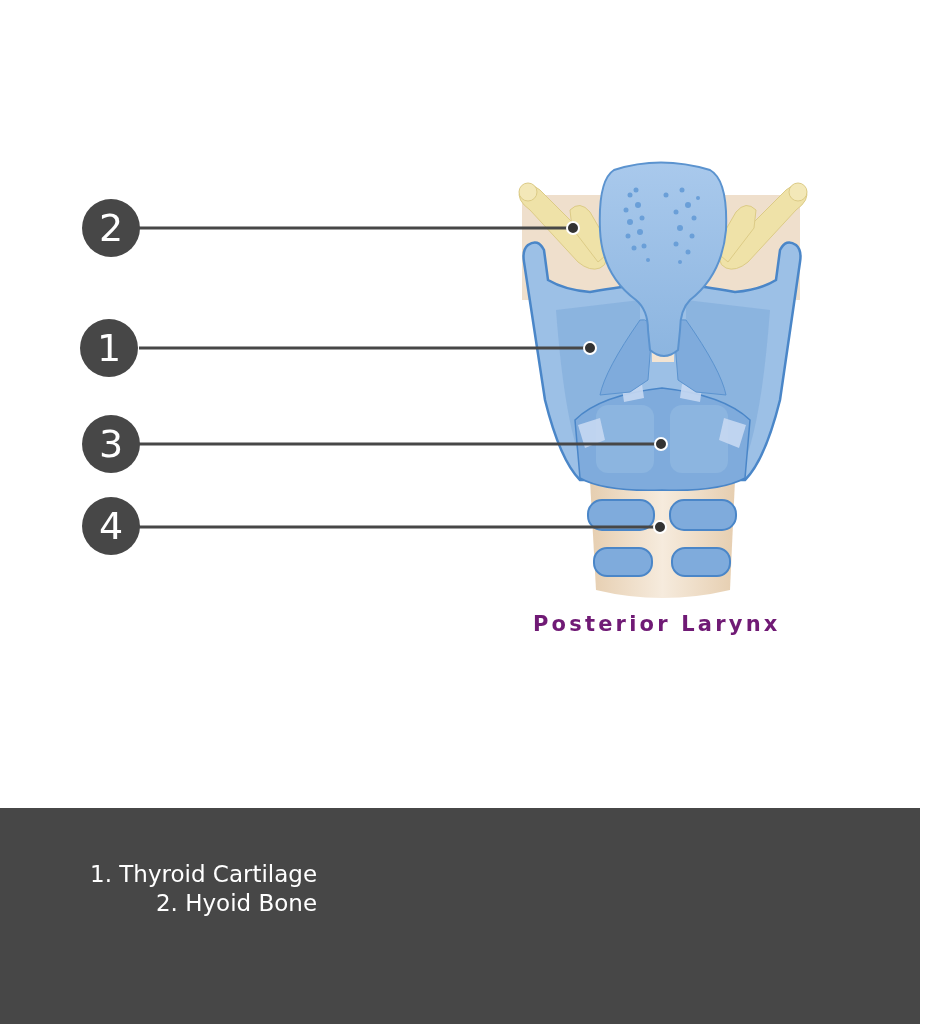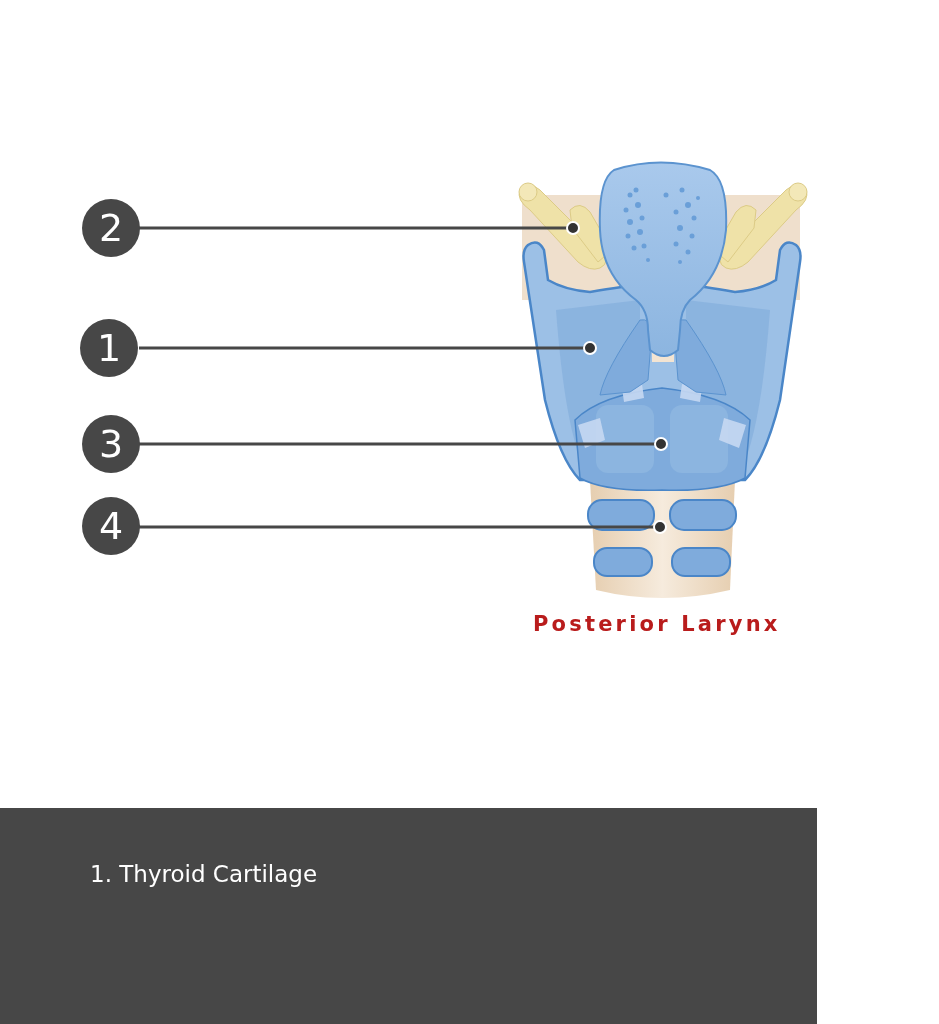--- a/index.html
+++ b/index.html
@@ -3,22 +3,22 @@
 <meta charset="utf-8">
 <style>
   html, body { margin: 0; padding: 0; }
   body { width: 939px; height: 1024px; position: relative; background: #ffffff; overflow: hidden;
          font-family: "Liberation Sans", "DejaVu Sans", sans-serif; }
   .stage { position: absolute; left: 0; top: 0; width: 939px; height: 808px; background: #ffffff; }
   .marker { position: absolute; width: 58px; height: 58px; border-radius: 50%; background: #474747;
             color: #ffffff; font-size: 38px; line-height: 58px; text-align: center;
             font-family: "DejaVu Sans", sans-serif; font-weight: normal; }
   .caption { position: absolute; left: 533px; top: 612px; font-size: 21px; font-weight: bold;
-             letter-spacing: 3.2px; color: #b91c1c; font-family: "DejaVu Sans", sans-serif; }
-  .legend { position: absolute; left: 0; top: 808px; width: 817px; height: 216px; background: #474747; text-align: right; }
+             letter-spacing: 3.2px; color: #701a75; font-family: "DejaVu Sans", sans-serif; }
+  .legend { position: absolute; left: 0; top: 808px; width: 920px; height: 216px; background: #474747; text-align: right; }
   .legend ol { list-style: none; margin: 0; padding: 0; position: absolute; left: 90px; top: 52px; }
   .legend li { color: #ffffff; font-size: 23px; line-height: 29px; font-family: "DejaVu Sans", sans-serif; }
   svg.art { position: absolute; left: 0; top: 0; }
 </style>
 </head>
 <body>
 
 <div class="stage">
 
   <svg class="art" width="939" height="808" viewBox="0 0 939 808">
@@ -123,14 +123,15 @@
   <div class="marker" style="left:80px; top:319px;">1</div>
   <div class="marker" style="left:82px; top:415px;">3</div>
   <div class="marker" style="left:82px; top:497px;">4</div>
 
   <div class="caption">Posterior Larynx</div>
 </div>
 
 <div class="legend">
   <ol>
     <li>1.  Thyroid Cartilage</li>
+    <li>2. Hyoid Bone</li>
   </ol>
 </div>
 
 </body></html>

